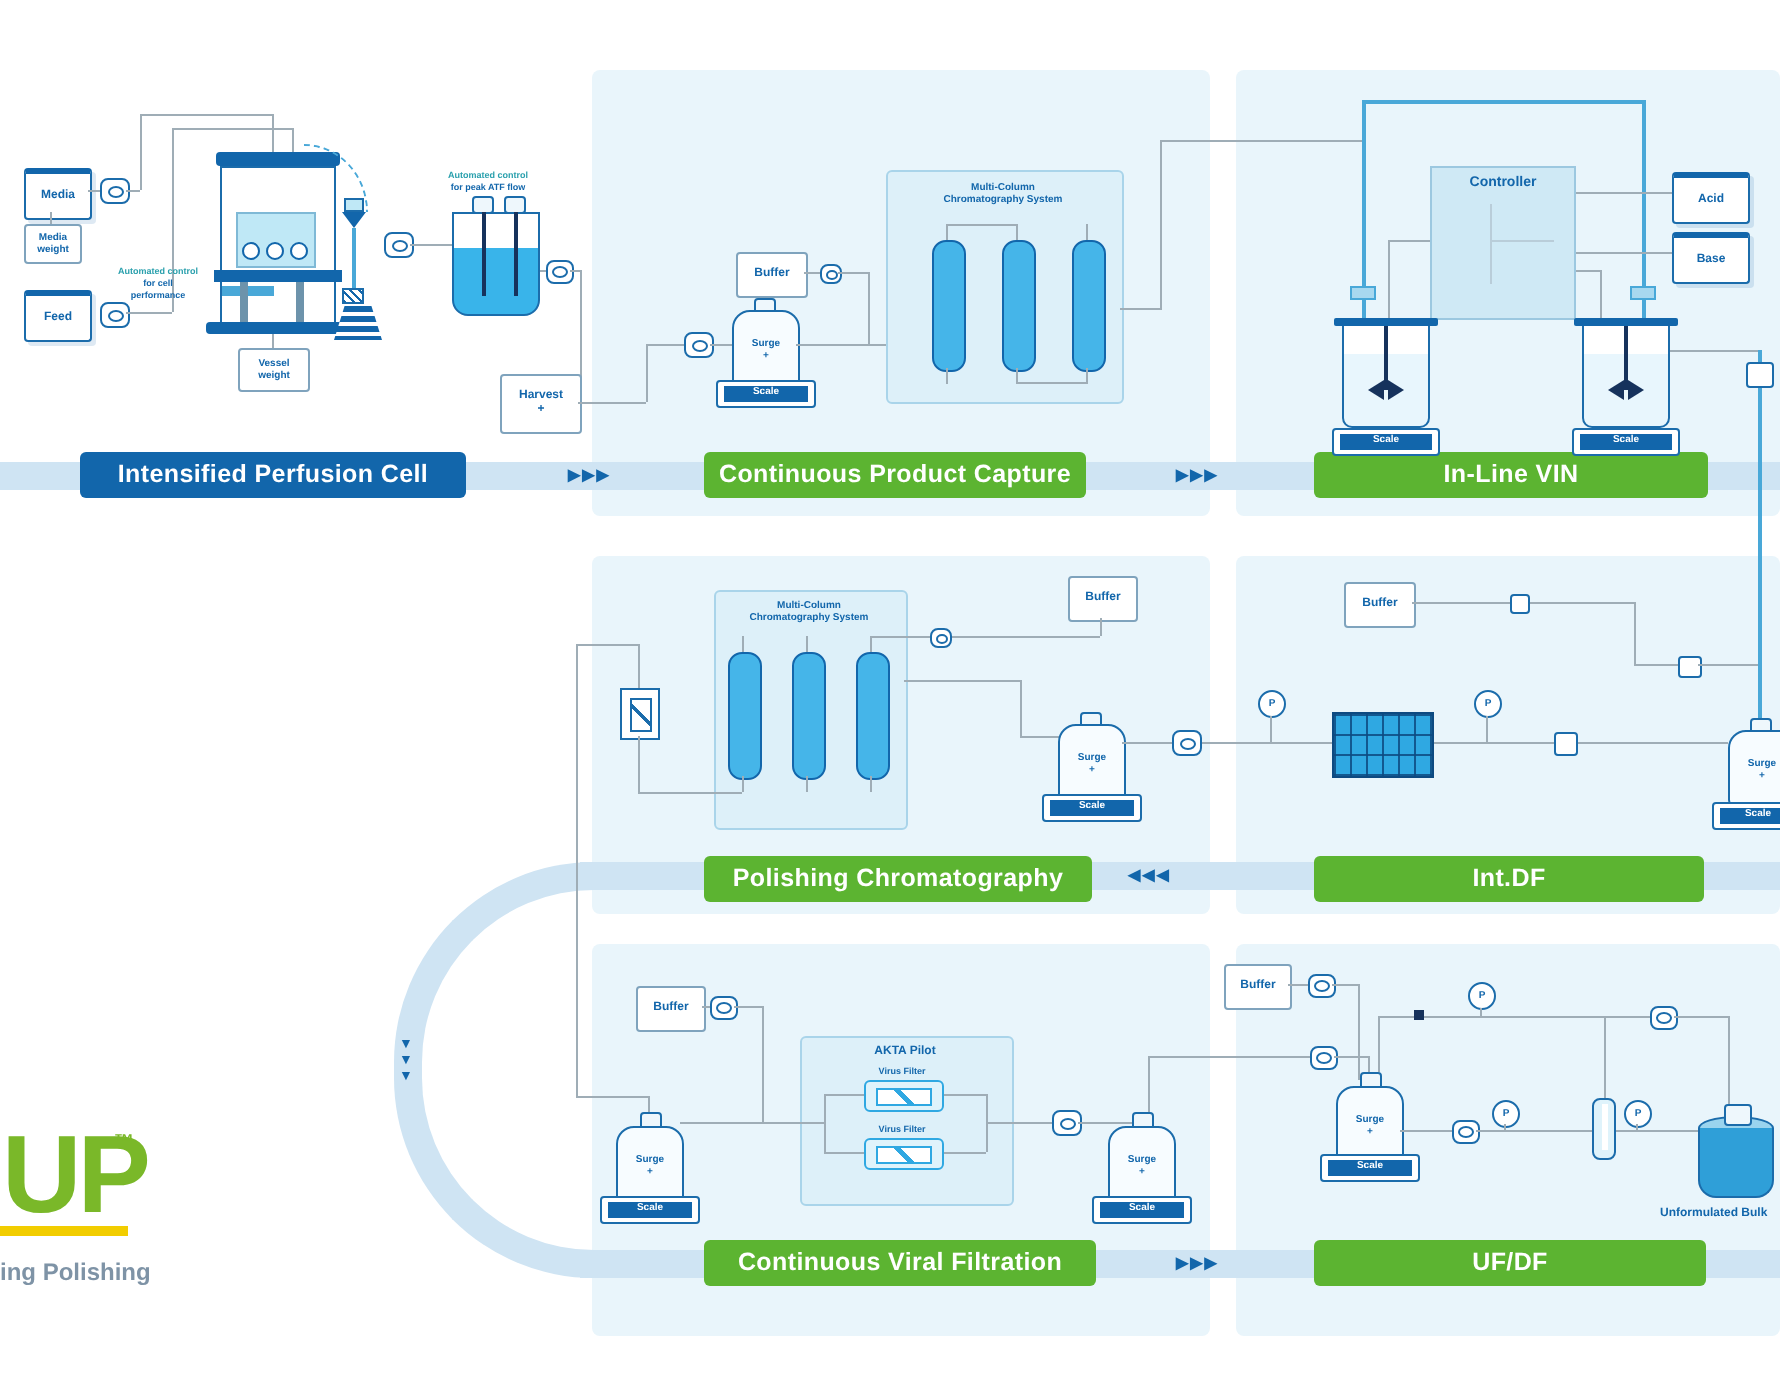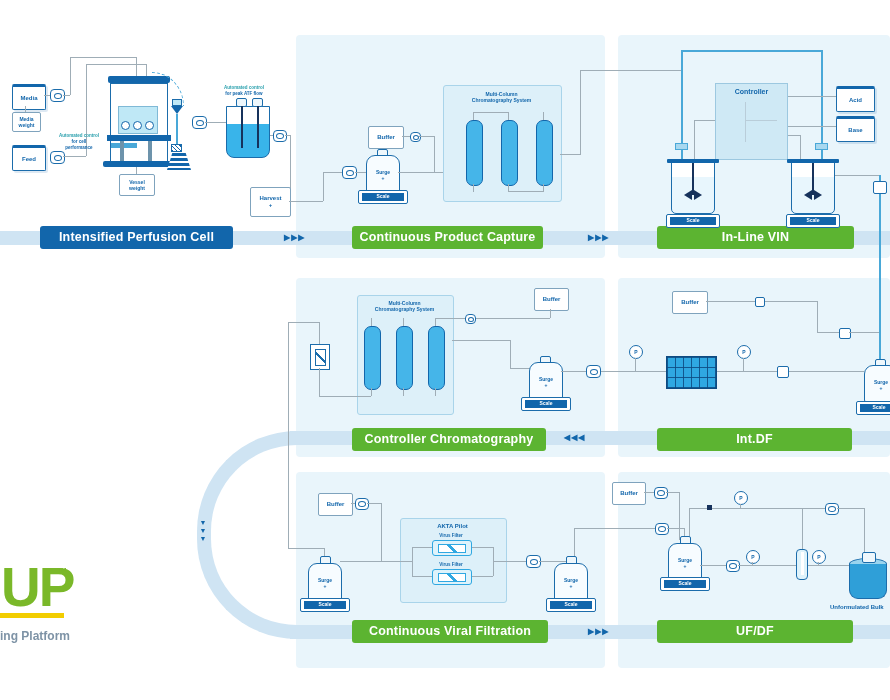--- a/index.html
+++ b/index.html
@@ -56,21 +56,21 @@
 <div class="a" style="left:197px;top:431px;width:100px;height:208px;border:14px solid #cfe4f3;border-right:none;border-radius:104px 0 0 104px;box-sizing:border-box"></div>
 <div class="chevv" style="left:194px;top:519px;width:18px">▼
 ▼
 ▼</div>
 
 <div class="pill" style="left:40px;top:226px;width:193px;background:#1266ab">Intensified Perfusion Cell Culture</div>
 <div class="chev" style="left:284px;top:231px">▶▶▶</div>
 <div class="pill" style="left:352px;top:226px;width:191px;background:#5cb431">Continuous Product Capture</div>
 <div class="chev" style="left:588px;top:231px">▶▶▶</div>
 <div class="pill" style="left:657px;top:226px;width:197px;background:#5cb431">In-Line VIN</div>
-<div class="pill" style="left:352px;top:428px;width:194px;background:#5cb431">Controller Chromatography</div>
+<div class="pill" style="left:352px;top:428px;width:194px;background:#5cb431">Polishing Chromatography</div>
 <div class="chev" style="left:564px;top:431px">◀◀◀</div>
 <div class="pill" style="left:657px;top:428px;width:195px;background:#5cb431">Int.DF</div>
 <div class="pill" style="left:352px;top:620px;width:196px;background:#5cb431">Continuous Viral Filtration</div>
 <div class="chev" style="left:588px;top:625px">▶▶▶</div>
 <div class="pill" style="left:657px;top:620px;width:196px;background:#5cb431">UF/DF</div>
 
 <div class="box3d" style="left:12px;top:84px;width:32px;height:22px">Media</div>
 <div class="pump" style="left:50px;top:89px;width:13px;height:11px">
     <i></i>
   </div>
@@ -363,13 +363,13 @@
 <div class="ln" style="left:837px;top:508px;width:27px;height:1px"></div>
 <div class="ln" style="left:864px;top:508px;width:1px;height:46px"></div>
 <div class="a" style="left:849px;top:558px;width:38px;height:12px;background:#9ad4ee;border:1px solid #1b6cab;border-radius:50%;box-sizing:border-box"></div>
 <div class="a" style="left:849px;top:564px;width:38px;height:35px;background:#2f9fd8;border:1px solid #1b6cab;border-top:none;border-radius:0 0 9px 9px;box-sizing:border-box"></div>
 <div class="cap" style="left:862px;top:552px;width:12px;height:9px"></div>
 <div class="a f6" style="left:830px;top:604px;width:70px;color:#1266ab;font-weight:bold;text-align:left;white-space:nowrap">Unformulated Bulk</div>
 
 <div class="a" style="left:1px;top:560px;font-size:55px;line-height:1;font-weight:800;color:#7ab829;letter-spacing:-2px">UP</div>
 <div class="a" style="left:57px;top:566px;font-size:10px;color:#7ab829;font-weight:bold">™</div>
 <div class="a" style="left:0;top:613px;width:64px;height:5px;background:#f2cd00"></div>
-<div class="a" style="left:0;top:629px;font-size:12px;font-weight:bold;color:#7e93a6">ing Platform</div>
+<div class="a" style="left:0;top:629px;font-size:12px;font-weight:bold;color:#7e93a6">ing Polishing</div>
 
 </body></html>

